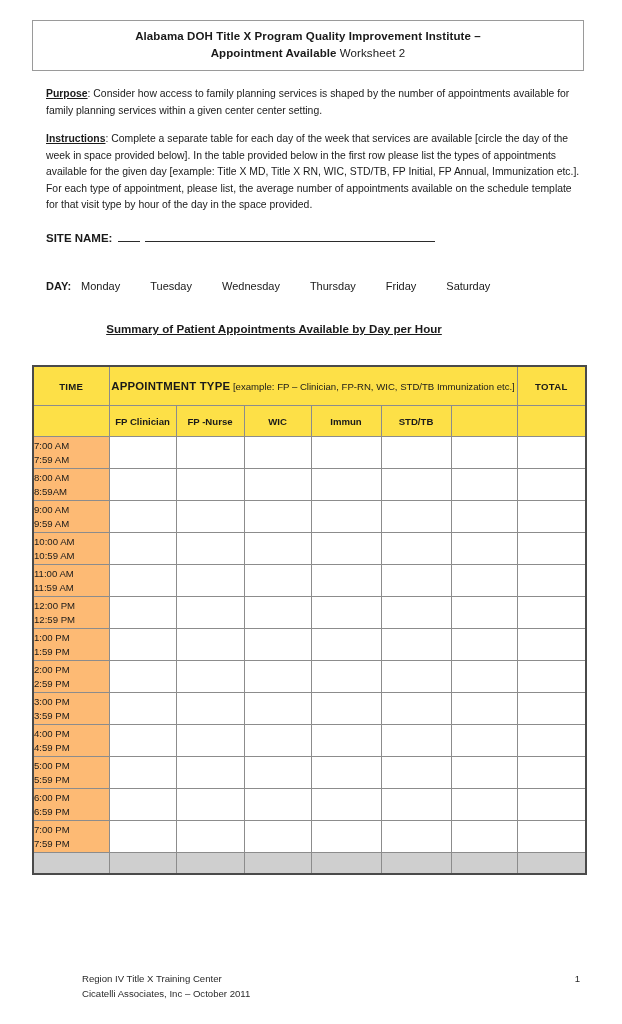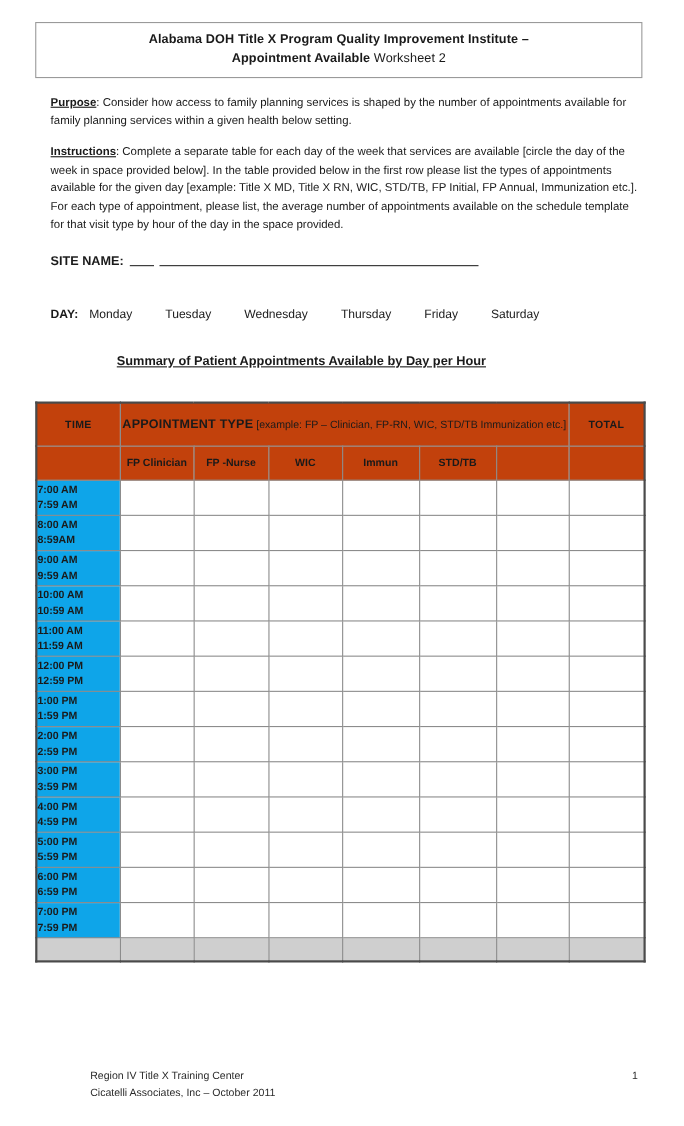--- a/index.html
+++ b/index.html
@@ -133,21 +133,21 @@
     width: 553px;
     table-layout: fixed;
     border: 2px solid #4a4a4a;
   }
   table.sched td, table.sched th {
     border: 1px solid #8c8c8c;
     padding: 0;
     vertical-align: middle;
     font-size: 9.6px;
   }
-  .hdr-fill { background: #c2410c; }
+  .hdr-fill { background: #fde047; }
 
   td.time-head {
     text-align: center;
     font-weight: bold;
     font-size: 11.4px;
     letter-spacing: 0.3px;
     height: 38px;
   }
   td.apptype-head {
     text-align: center;
@@ -171,26 +171,26 @@
   td.sub-head {
     text-align: center;
     font-weight: bold;
     font-size: 9.7px;
     height: 30px;
     vertical-align: bottom;
     padding-bottom: 4px;
   }
 
   td.time-cell {
-    font-weight: bold;
+    font-weight: normal;
     font-size: 9.7px;
     line-height: 13.5px;
     padding: 3px 0 3px 7px;
     text-align: left;
-    background: #0ea5e9;
+    background: #fdba74;
     height: 31px;
   }
   td.blank-cell {
     background: #ffffff;
   }
   tr.total-row td {
     background: #cfcfcf;
     height: 20px;
   }
 
@@ -220,21 +220,21 @@
   <div class="title-box">
     <div class="title-line">
       <span>Alabama DOH Title X Program Quality Improvement Institute –</span>
     </div>
     <div class="title-line">
       <span>Appointment Available</span><span class="reg"> Worksheet 2</span>
     </div>
   </div>
 
   <div class="para" id="purpose-para">
-    <b class="lead">Purpose</b><span>:  Consider how access to family planning services is shaped by the number of appointments available for family planning services within a given health below setting.</span>
+    <b class="lead">Purpose</b><span>:  Consider how access to family planning services is shaped by the number of appointments available for family planning services within a given center center setting.</span>
   </div>
 
   <div class="para" id="instructions-para">
     <b class="lead">Instructions</b><span>: Complete a separate table for each day of the week that services are available [circle the day of the week in space provided below]. In the table provided below in the first row please list the types of appointments available for the given day [example:  Title X MD, Title X RN, WIC, STD/TB, FP Initial, FP Annual, Immunization etc.].  For each type of appointment, please list, the average number of appointments available on the schedule template for that visit type by hour of the day in the space provided.</span>
   </div>
 
   <div class="site-row">
     <span class="site-label">SITE NAME:</span>
     <span class="site-short-rule"></span>
     <span class="site-long-rule"></span>

